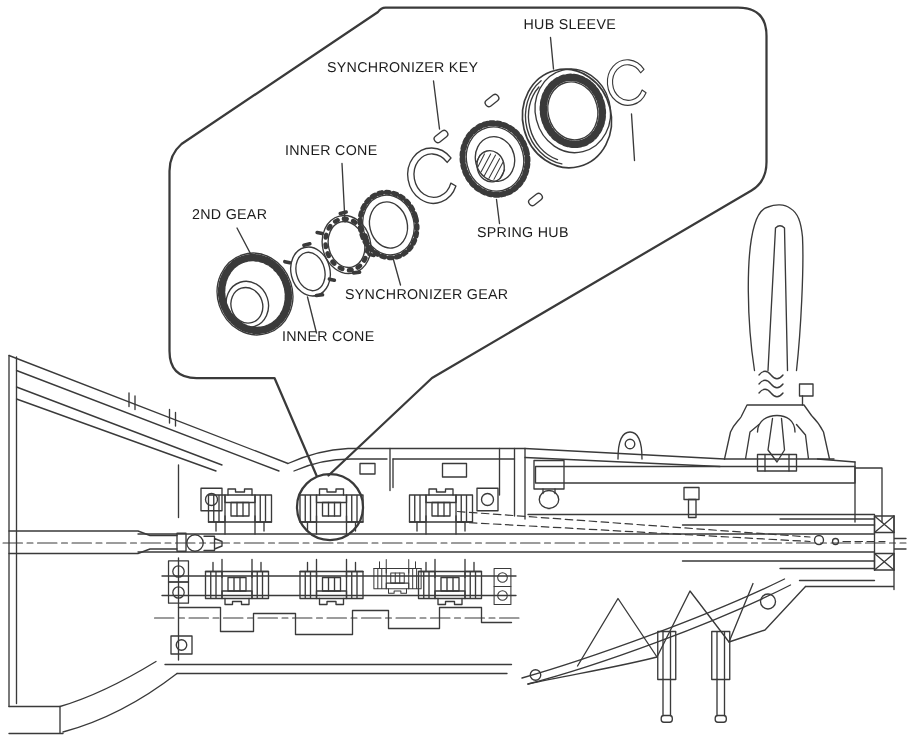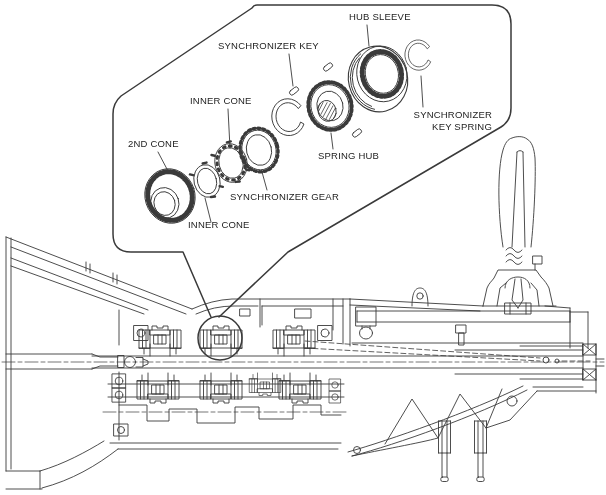--- a/index.html
+++ b/index.html
@@ -1,17 +1,17 @@
 <!DOCTYPE html>
 <html><head>
 <meta charset="utf-8">
 <style>
   html,body{margin:0;padding:0;background:#ffffff;}
   .stage{position:relative;width:606px;height:495px;background:#fff;overflow:hidden;
-         font-family:"Liberation Sans", sans-serif;text-align:right;}
+         font-family:"Liberation Sans", sans-serif;}
   svg{position:absolute;left:0;top:0;}
   svg *{fill:none;stroke:#3a3a3a;stroke-width:.9;stroke-linecap:round;stroke-linejoin:round;}
   .t{stroke-width:1.5;}
   .cl{stroke-dasharray:13 3 4 3;stroke-width:.7;}
   .dsh{stroke-dasharray:5 3;stroke-width:.8;}
   .wf{fill:#ffffff;}
   .lbl{position:absolute;font-size:9.5px;letter-spacing:.2px;color:#1d1d1d;
        white-space:nowrap;line-height:11.5px;}
   .lbl.wrap{white-space:normal;width:92px;}
 </style>
@@ -249,19 +249,18 @@
       <path d="M267,190 L262,172"></path>
       <path d="M211,222 L205,198"></path>
       <path d="M423,107 L421,76"></path>
     </g>
   </g>
 </svg>
 
 <div class="lbl" style="left:349px;top:11px">HUB SLEEVE</div>
 <div class="lbl" style="left:218px;top:40px">SYNCHRONIZER KEY</div>
 <div class="lbl" style="left:190px;top:95px">INNER CONE</div>
-<div class="lbl" style="left:128px;top:138px">2ND CONE</div>
+<div class="lbl" style="left:128px;top:138px">2ND GEAR</div>
 <div class="lbl" style="left:318px;top:150px">SPRING HUB</div>
 <div class="lbl" style="left:230px;top:191px">SYNCHRONIZER GEAR</div>
 <div class="lbl" style="left:188px;top:219px">INNER CONE</div>
-<div class="lbl wrap" style="left:400px;top:109px">SYNCHRONIZER KEY SPRING</div>
 
 </div>
 
 </body></html>

